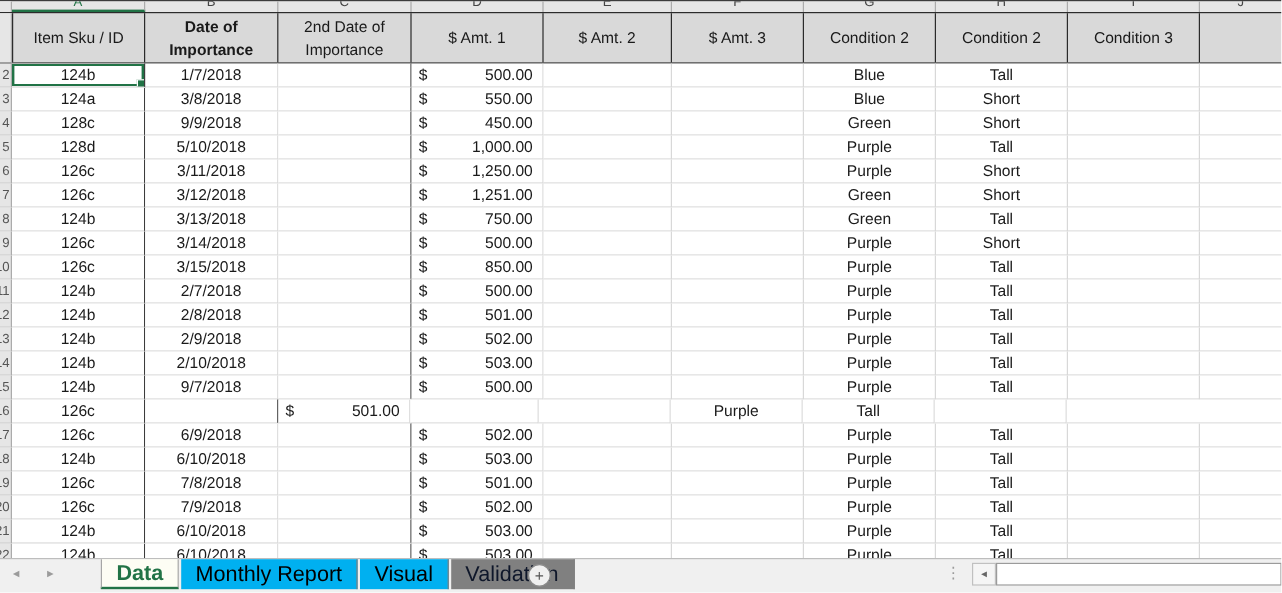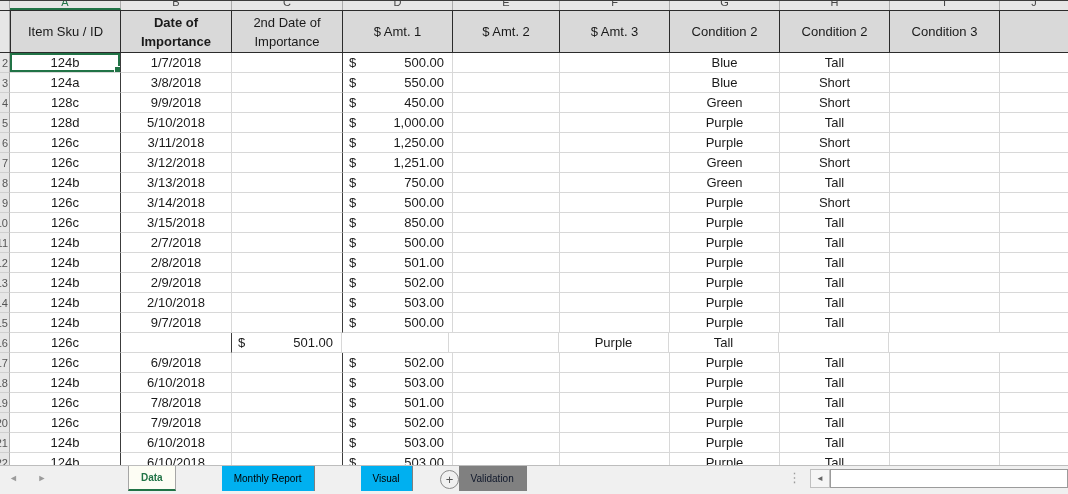--- a/index.html
+++ b/index.html
@@ -42,21 +42,21 @@
   .sel::after { content:""; position:absolute; width:6px; height:6px; right:-2px; bottom:-2px;
                 background:#217346; border:1px solid #fff; z-index:3; }
   .partialwrap { height:12px; overflow:hidden; }
 
   
   .tabbar { position:absolute; left:0; right:0; bottom:0; height:29px; background:#F0F0F0;
             border-top:1px solid #BDBDBD; }
   .navarrows { position:absolute; left:9px; top:7px; color:#9b9b9b; font-size:9px; }
   .navarrows span { margin-right:17px; }
   .tabs { position:absolute; left:84px; top:0; height:25px; display:flex; gap:2px; }
-  .tab { padding:0 12px; display:flex; align-items:center; font-size:10px;margin-left:44px; }
+  .tab { padding:0 12px; display:flex; align-items:center; font-size:18px; }
   .tab.active { background:#FDFDF4; color:#217346; font-weight:bold;
                 border-left:1px solid #A6A6A6; border-right:1px solid #A6A6A6;
                 border-bottom:2px solid #217346; }
   .tab.cyan { background:#00B0F0; color:#000; border-right:1px solid #7f7f7f; }
   .tab.gray { background:#808080; color:#0f172a; border-right:1px solid #7f7f7f; }
   .plusbtn { position:absolute; left:440px; top:4px; width:19px; height:19px; border:1px solid #8a8a8a;
              border-radius:50%; display:flex; align-items:center; justify-content:center;
              color:#555; font-size:13px; line-height:1; background:#F0F0F0; }
   .dots { position:absolute; left:788px; top:4px; color:#9b9b9b; font-size:13px; }
   .hscroll { position:absolute; left:810px; right:0; top:3px; height:19px; display:flex; }

